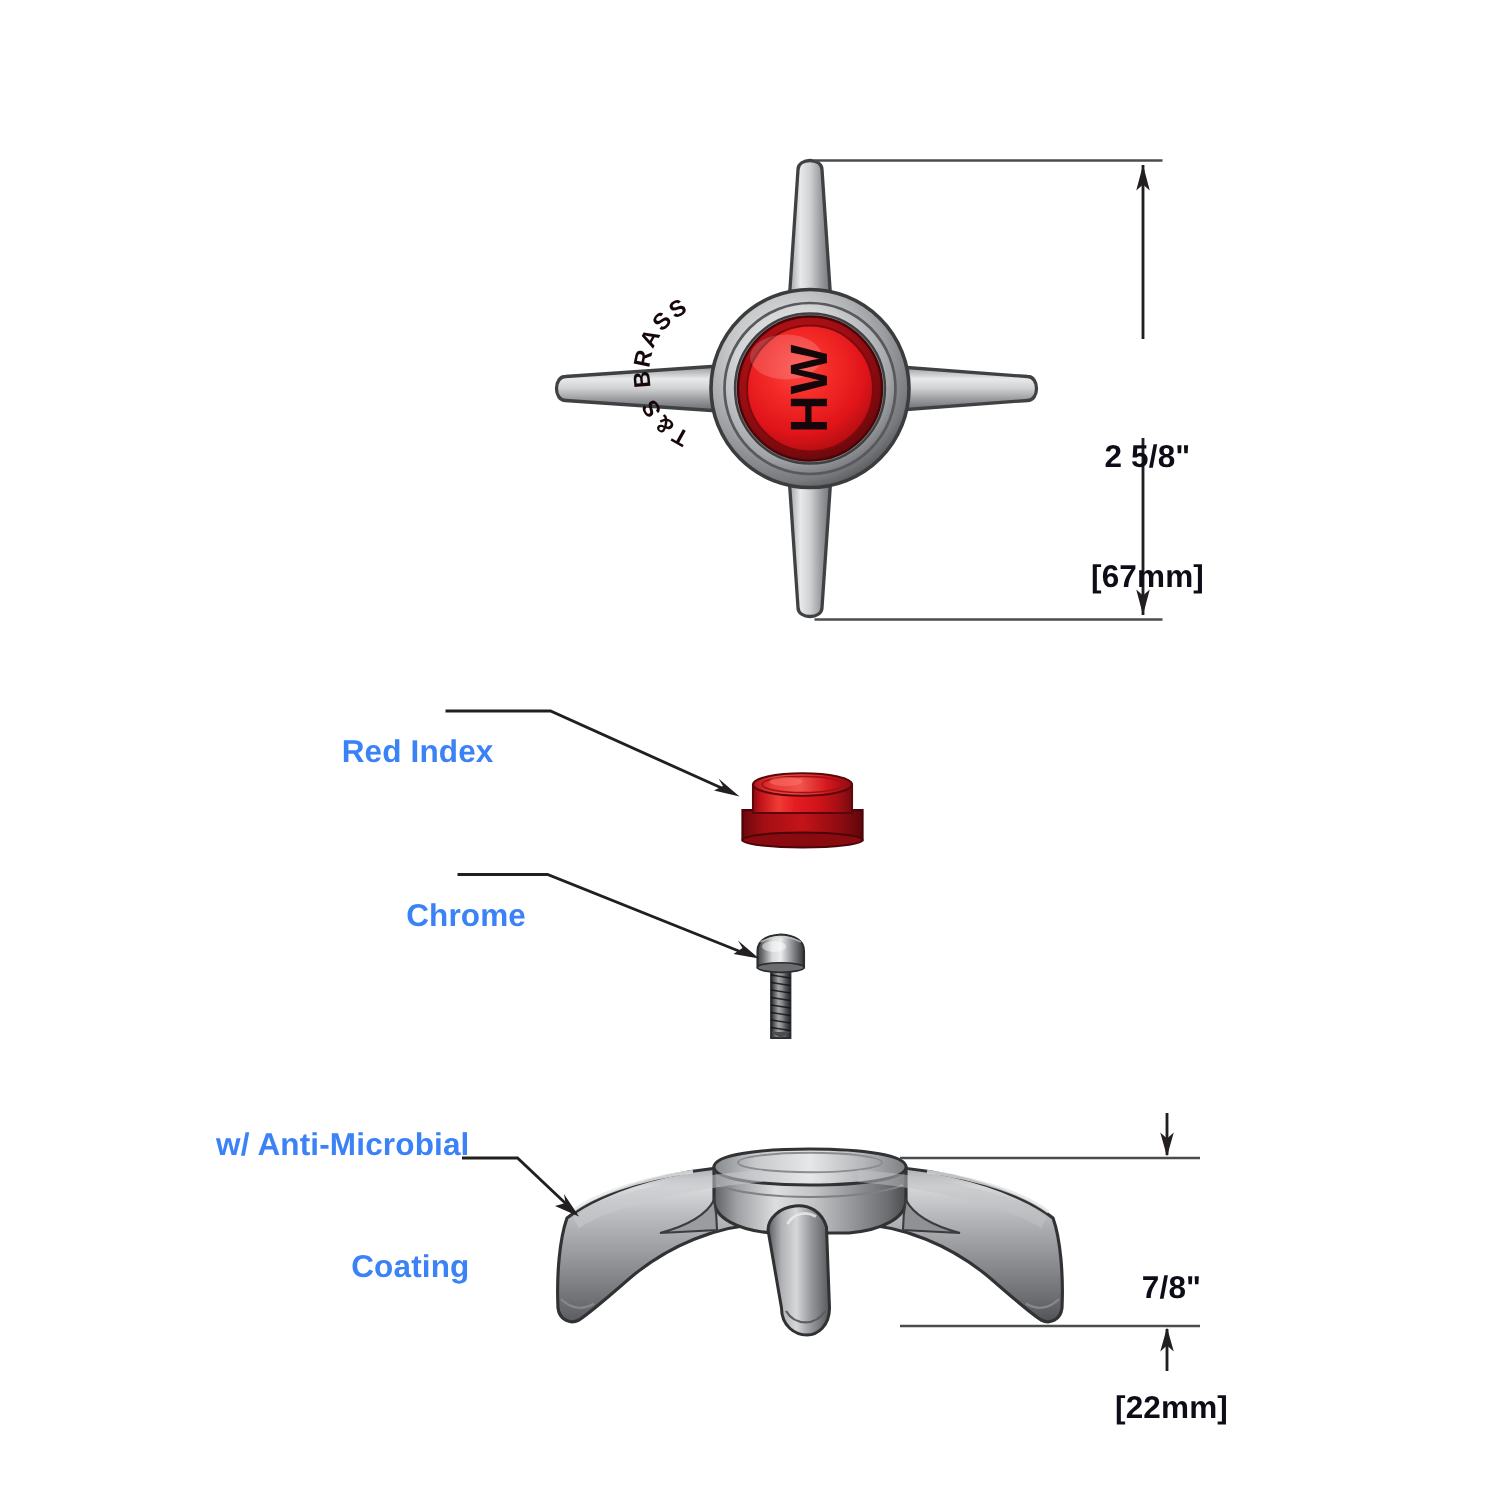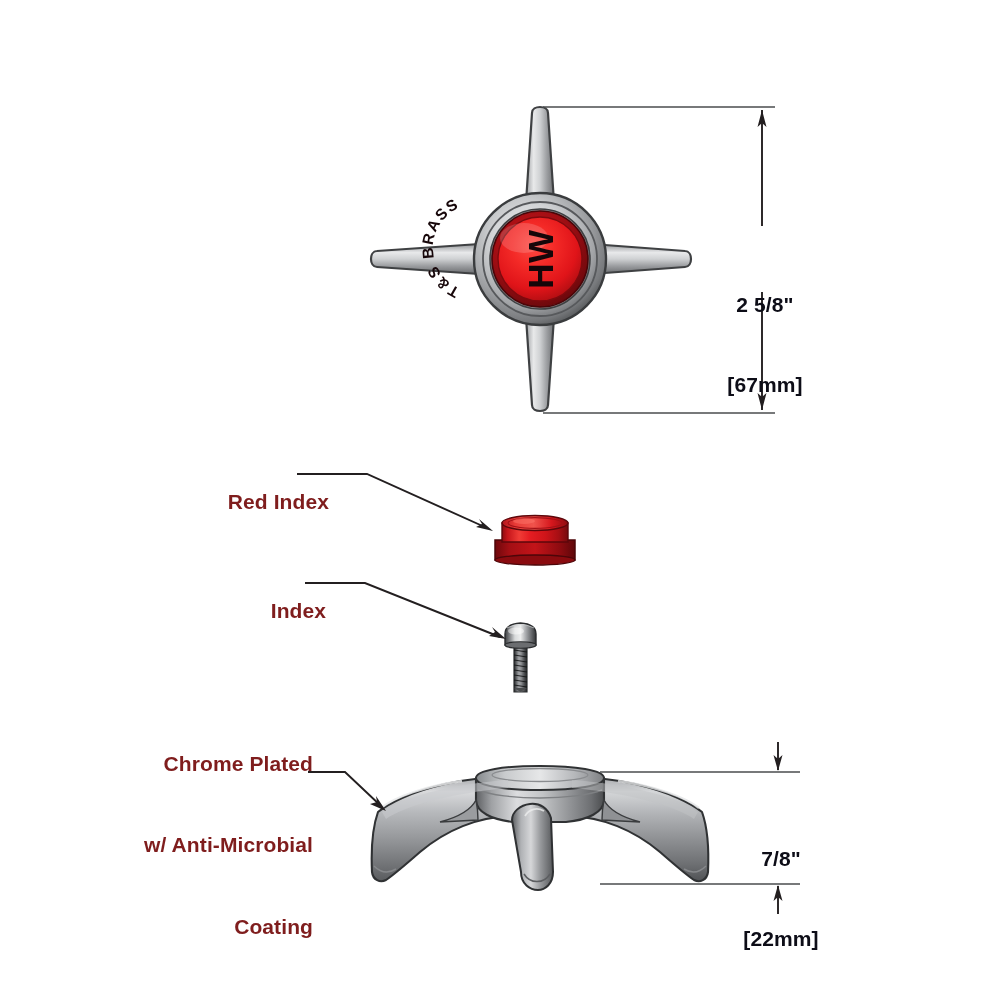--- a/index.html
+++ b/index.html
@@ -35,21 +35,21 @@
     line-height: 1.28;
     text-align: center;
     white-space: pre;
     letter-spacing: 0.1px;
   }
   .callout-text {
     position: absolute;
     font-family: "Liberation Sans", sans-serif;
     font-size: 21px;
     font-weight: 700;
-    color: #7f1d1d;
+    color: #3b82f6;
     line-height: 1.30;
     white-space: pre;
     letter-spacing: 0.1px;
   }
   .callout-right { text-align: right; }
   #dim-height-text { left: 700px; top: 238px; width: 130px; }
   #dim-depth-text  { left: 720px; top: 792px; width: 122px; }
   #label-red-index { left: 204px; top: 461px; }
   #label-screw     { left: 247px; top: 570px; }
   #label-handle    { left: 88px;  top: 695px; width: 225px; }
@@ -350,22 +350,21 @@
   <div class="dim-text" id="dim-depth-text">
     <div>7/8"</div>
     <div>[22mm]</div>
   </div>
 
   <div class="callout-text" id="label-red-index">
     <span>Red Index</span>
   </div>
 
   <div class="callout-text" id="label-screw">
-    <span>Index</span>
+    <span>Chrome</span>
   </div>
 
   <div class="callout-text callout-right" id="label-handle">
-    <div>Chrome Plated</div>
     <div>w/ Anti-Microbial</div>
     <div>Coating</div>
   </div>
 
 </div>
 
 </body></html>

